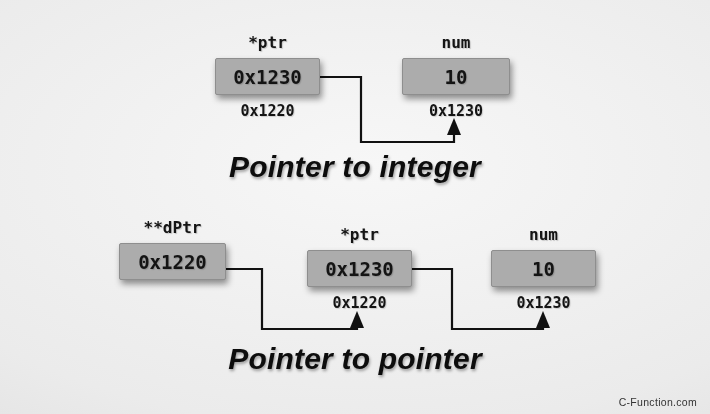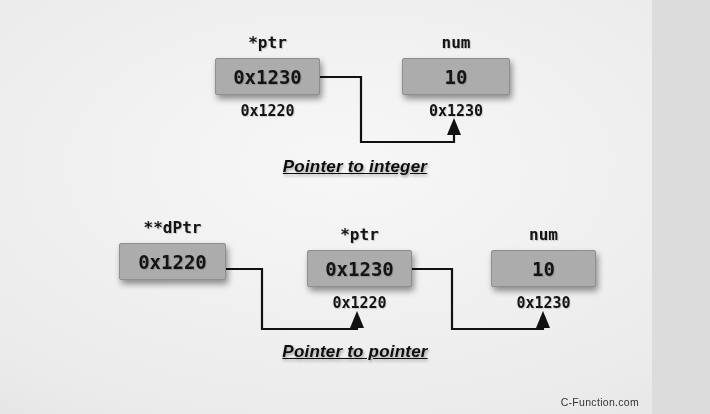--- a/index.html
+++ b/index.html
@@ -2,21 +2,21 @@
 <html style="--bg-inner: #f7f7f7; --bg-mid: #ebebeb; --bg-outer: #d6d6d6; --box-fill: #acacac; --box-border: #8e8e8e; --arrow-color: #111111; --text-color: #141414; --title-color: #0d0d0d; --watermark-color: #333333;"><head>
 <meta charset="utf-8">
 <style>
   html, body {
     margin: 0;
     padding: 0;
     background: #dcdcdc;
   }
   .canvas {
     position: relative;
-    width: 652px;
+    width: 710px;
     height: 414px;
     overflow: hidden;
     background: radial-gradient(ellipse 130% 115% at 52% 40%,
                 var(--bg-inner) 0%, var(--bg-mid) 55%, var(--bg-outer) 100%);
     font-family: "DejaVu Sans Mono", monospace;
   }
   .arrow-layer {
     position: absolute;
     left: 0; top: 0;
     width: 710px; height: 414px;
@@ -69,28 +69,27 @@
     margin-top: 7px;
     white-space: nowrap;
     text-shadow: 1px 1px 1px rgba(0,0,0,0.15);
   }
   .diagram-title {
     position: absolute;
     left: 0;
     width: 710px;
     text-align: center;
     font-family: "Liberation Sans", sans-serif;
-    font-size: 17px;
+    font-size: 30px;
     font-weight: bold;
     font-style: italic;
     line-height: 26px;
     color: var(--title-color);
     text-shadow: 1px 2px 3px rgba(0,0,0,0.35);
     letter-spacing: 0.2px;
-    text-decoration: underline;
   }
   .watermark {
     position: absolute;
     right: 13px;
     bottom: 6px;
     font-family: "Liberation Sans", sans-serif;
     font-size: 10.5px;
     color: var(--watermark-color);
     letter-spacing: 0.3px;
     text-align: right;
@@ -147,17 +146,17 @@
   </div>
 
   <div class="node" style="left:491px; top:225px; width:105px">
     <div class="node-label">num</div>
     <div class="value-box">
       <span class="node-value">10</span>
     </div>
     <div class="node-addr">0x1230</div>
   </div>
 
-  <div class="diagram-title" style="top:339px">Pointer to pointer</div>
+  <div class="diagram-title" style="top:346px">Pointer to pointer</div>
 
   <div class="watermark">C-Function.com</div>
 
 </div>
 
 </body></html>

